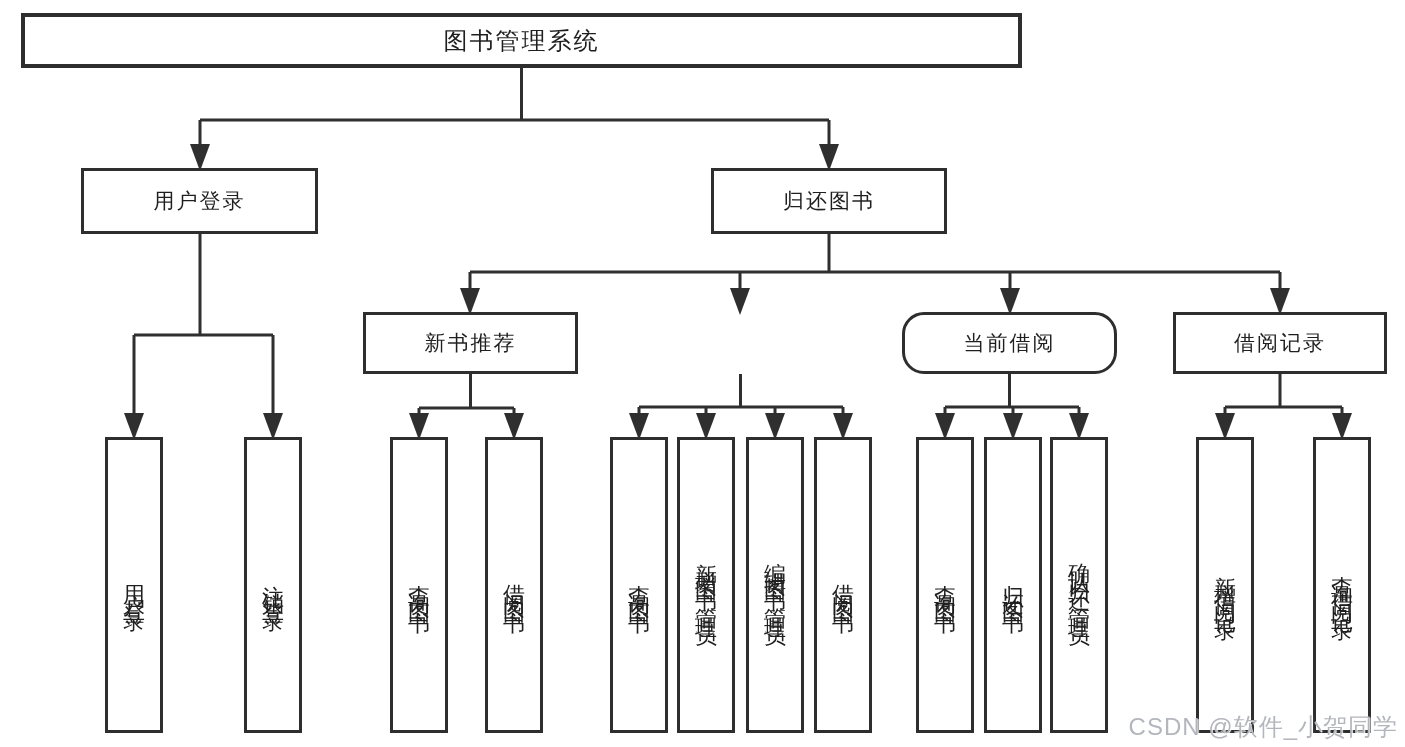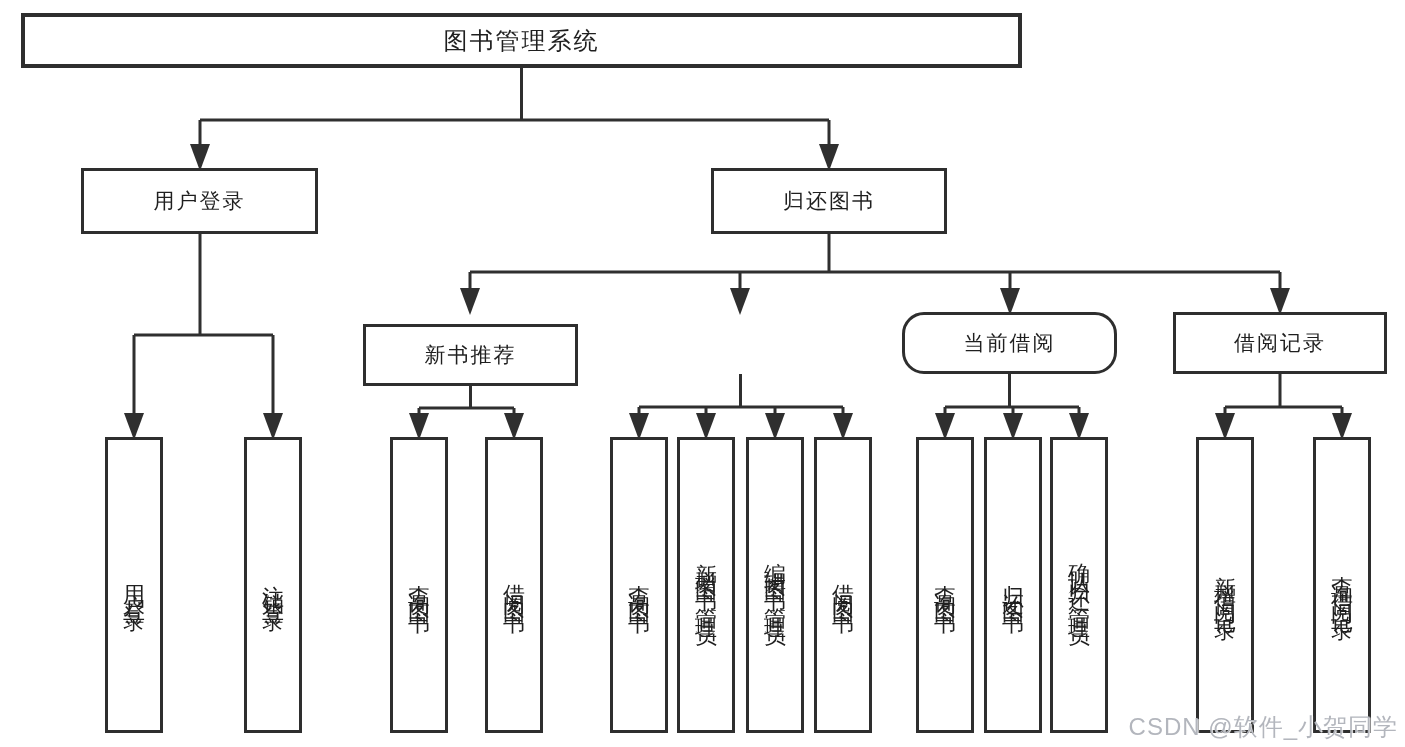--- a/index.html
+++ b/index.html
@@ -107,21 +107,21 @@
     <span>图书管理系统</span>
   </div>
 
   <div class="box hbox" style="left:81px; top:168px; width:237px; height:66px;">
     <span>用户登录</span>
   </div>
   <div class="box hbox" style="left:711px; top:168px; width:236px; height:66px;">
     <span>归还图书</span>
   </div>
 
-  <div class="box hbox" style="left:363px; top:312px; width:215px; height:62px;margin-top:12px;">
+  <div class="box hbox" style="left:363px; top:312px; width:215px; height:62px;">
     <span>新书推荐</span>
   </div>
   <div class="box hbox" style="left:902px; top:312px; width:215px; height:62px;border-radius:22px;">
     <span>当前借阅</span>
   </div>
   <div class="box hbox" style="left:1173px; top:312px; width:214px; height:62px;">
     <span>借阅记录</span>
   </div>
 
   <div class="box vbox" style="left:105px;">

